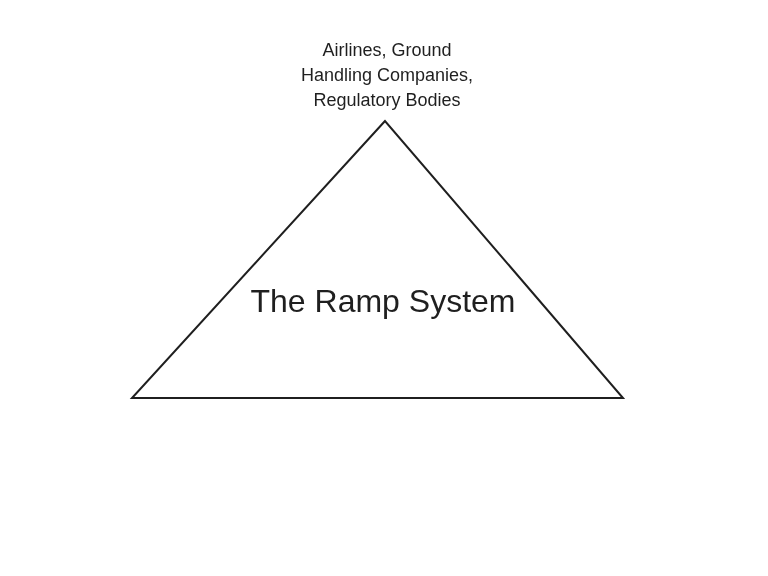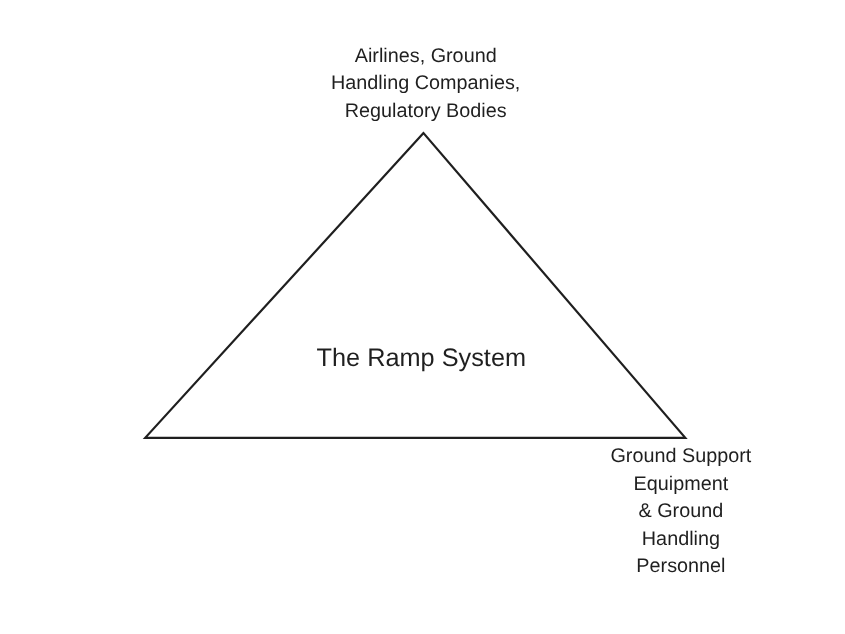--- a/index.html
+++ b/index.html
@@ -33,40 +33,36 @@
     color: #1f1f1f;
   }
   .label-top    { left: 387px; top: 38px; }
   .label-bottom-left  { left: 130px; top: 402px; }
   .label-bottom-right { left: 619px; top: 402px; }
   .label-center {
     position: absolute;
     left: 383px;
     top: 283px;
     transform: translateX(-50%);
-    font-size: 23px;
+    font-size: 32px;
     line-height: 36px;
     white-space: nowrap;
     color: #1f1f1f;
-    margin-top: 24px;
   }
 </style>
 </head>
 <body>
 
 <div class="canvas">
 
   <svg class="triangle-svg" viewBox="0 0 768 576" xmlns="http://www.w3.org/2000/svg">
     <polygon points="385,121 132,398 623,398" fill="none" stroke-width="2" stroke-linejoin="miter" stroke="#1f1f1f"></polygon>
   </svg>
 
   <div class="label label-top">Airlines, Ground
 Handling Companies,
 Regulatory Bodies</div>
 
   <div class="label-center">The Ramp System</div>
 
 
-  <div class="label label-bottom-right">Ground Support Equipment
-&amp; Ground Handling
-Personnel</div>
 
 </div>
 
 </body></html>

